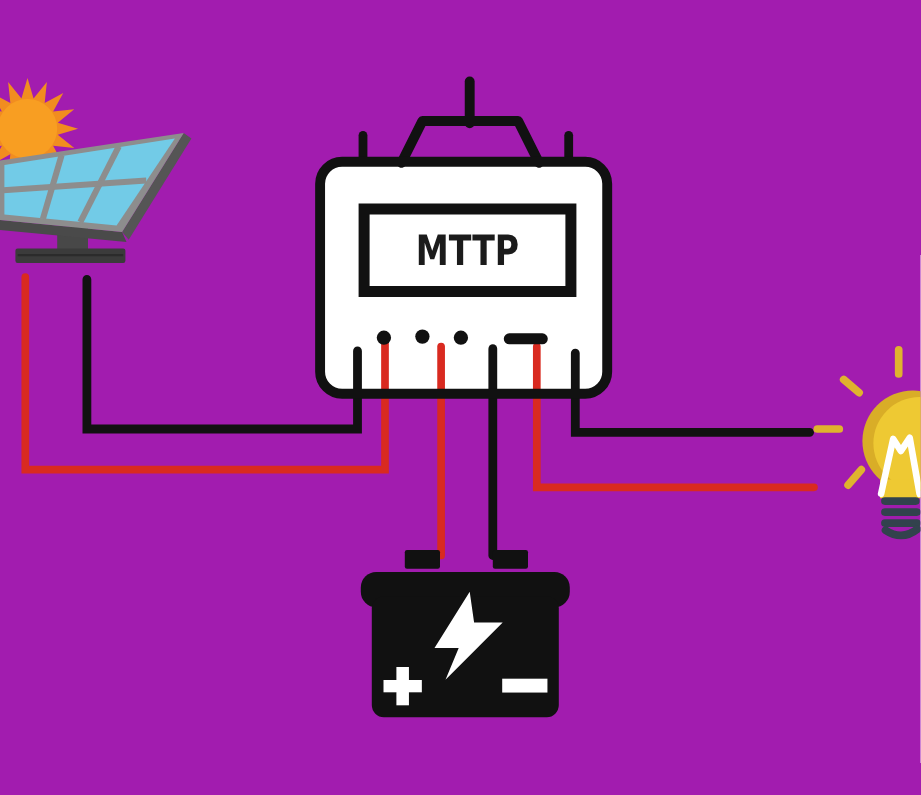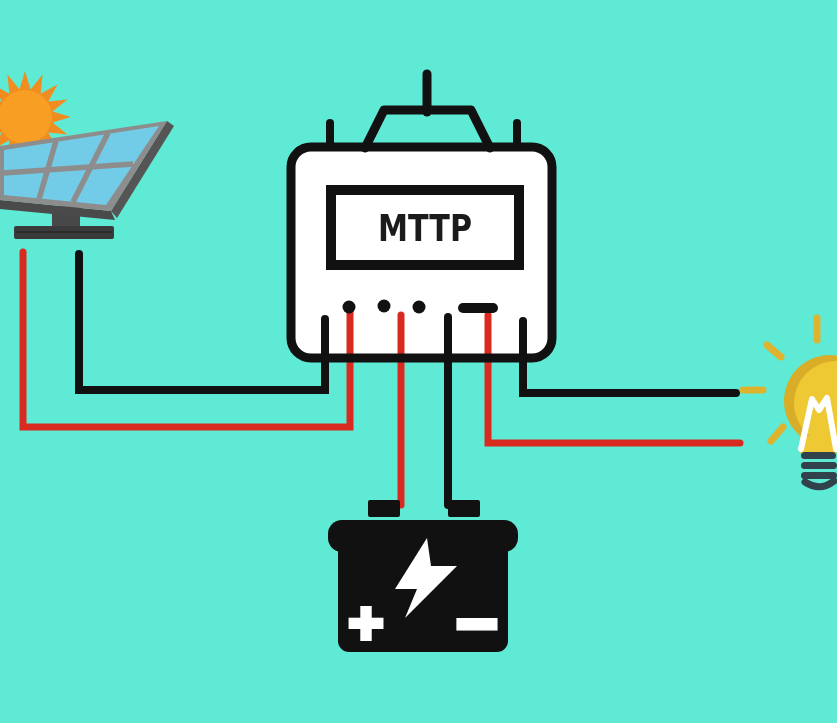--- a/index.html
+++ b/index.html
@@ -1,18 +1,18 @@
 <!DOCTYPE html>
 <html><head>
 <meta charset="utf-8">
 <style>
   html,body{margin:0;padding:0;background:#ffffff;}
   .canvas{
     width:837px;height:723px;position:relative;overflow:hidden;
-    background:#5eead4;
+    background:#a21caf;
     font-family:"DejaVu Sans","Liberation Sans",sans-serif;
   }
   svg{display:block;}
   text{font-family:"DejaVu Sans","Liberation Sans",sans-serif;}
   .mttp-label{font-weight:bold;font-size:38px;fill:#1b1b1b;}
   .bat-label{font-weight:bold;fill:#ffffff;stroke:#ffffff;}
 </style>
 </head>
 <body>
 

